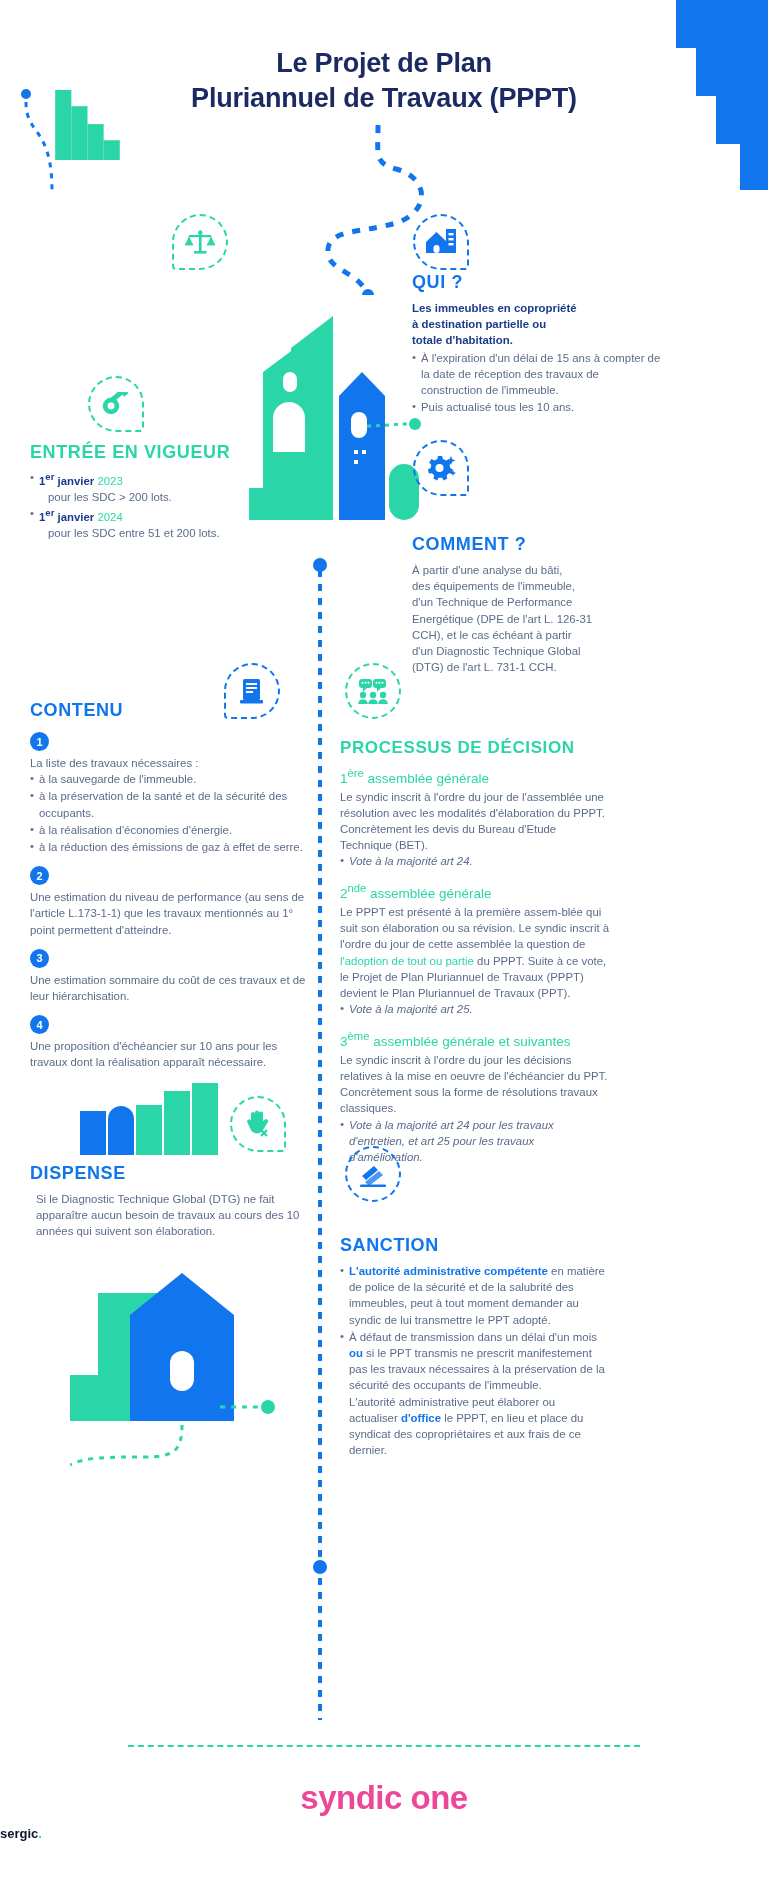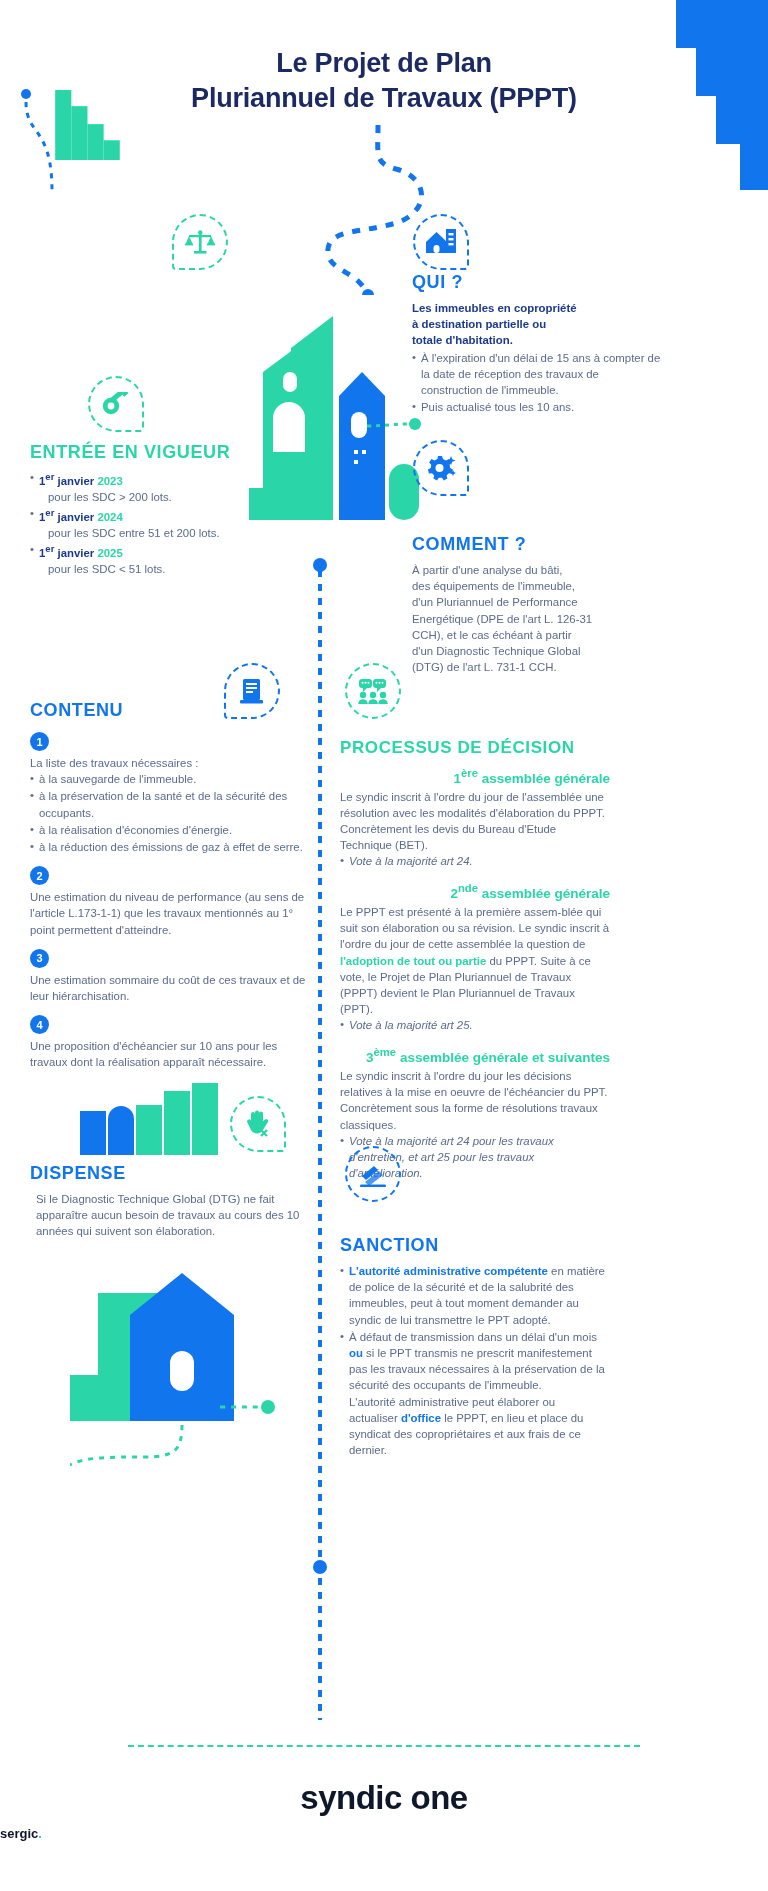--- a/index.html
+++ b/index.html
@@ -61,21 +61,21 @@
   h2.green { color: #2ad6a8; }
   h2.blue  { color: #1176ee; }
 
   .body-txt {
     font-size: 11.4px;
     line-height: 1.42;
     color: #5b6b8c;
   }
 
   .body-txt b, .body-txt strong { color: #1b3a8c; }
-  .hl-green { color: #2ad6a8; font-weight: bold; text-align: center; }
+  .hl-green { color: #2ad6a8; font-weight: normal; text-align: center; }
   .hl-blue  { color: #1176ee; font-weight: bold; }
 
   ul.dots { list-style: none; }
   ul.dots > li {
     position: relative;
     padding-left: 9px;
     margin-bottom: 1px;
   }
   ul.dots > li::before {
     content: "•";
@@ -86,21 +86,21 @@
 
   
   .numdot {
     width: 19px; height: 19px; border-radius: 50%;
     background: #1176ee; color: #fff;
     font-size: 11px; font-weight: bold;
     display: flex; align-items: center; justify-content: center;
     margin: 11px 0 4px 0;
   }
 
-  .ag-title { font-size: 13.5px; font-weight: bold; color: #2ad6a8; margin: 13px 0 3px; text-align: right; }
+  .ag-title { font-size: 13.5px; font-weight: normal; color: #2ad6a8; margin: 13px 0 3px; }
   .ital { font-style: italic; }
 
   
   .timeline {
     position: absolute;
     left: 318px;
     width: 4px;
     background: repeating-linear-gradient(#1176ee 0 7px, transparent 7px 14px);
   }
   .tl-dot {
@@ -110,21 +110,21 @@
   }
 
   
   .footer-rule {
     position: absolute; left: 128px; top: 1745px; width: 512px; height: 0;
     border-top: 2px dashed #2ad6a8;
   }
   .brand {
     position: absolute; left: 0; top: 1779px; width: 768px;
     text-align: center;
-    font-size: 33px; font-weight: bold; color: #0f172a;
+    font-size: 33px; font-weight: bold; color: #ec4899;
     letter-spacing: -0.5px;
   }
   .sub-brand {
     position: absolute; left: 0; top: 1826px; width: 768px;
     text-align: left;
     font-size: 13px; font-weight: bold; color: #10152e;
   }
   .sub-brand .dotg { color: #2ad6a8; }
 
   svg { display: block; }
@@ -238,42 +238,38 @@
     <h2 class="sec-title green">ENTRÉE EN VIGUEUR</h2>
     <ul class="dots body-txt">
       <li>
         <b><span>1</span><sup>er</sup><span> janvier </span></b><span class="hl-green">2023</span>
         <span class="sub">pour les SDC &gt; 200 lots.</span>
       </li>
       <li>
         <b><span>1</span><sup>er</sup><span> janvier </span></b><span class="hl-green">2024</span>
         <span class="sub">pour les SDC entre 51 et 200 lots.</span>
       </li>
-      <li>
-        <b><span>1</span><sup>er</sup><span> janvier </span></b><span class="hl-green">2025</span>
-        <span class="sub">pour les SDC &lt; 51 lots.</span>
-      </li>
     </ul>
   </div>
 
   <div class="badge blue rtl" style="top:440px;left:413px;">
     <svg width="30" height="28" viewBox="0 0 30 28" fill="#1176ee">
       <path d="M12 2 h4 l1 3 3 1.5 3-1.5 2.6 3.4-2 2.4 .5 3.2 2.8 1.4-1 4-3.1-.2-2.2 2.4.8 3-3.6 1.8-1.8-2.6-3.2 0-1.8 2.6-3.6-1.8.8-3-2.2-2.4-3.1.2-1-4 2.8-1.4.5-3.2-2-2.4L5.4 5 8.4 6.5 11.4 5 Z"></path>
       <circle cx="13.5" cy="14" r="4" fill="#ffffff"></circle>
       <path d="M25 2 l1.3 3.2 3.2 1.3 -3.2 1.3 -1.3 3.2 -1.3-3.2 -3.2-1.3 3.2-1.3 Z"></path>
       <path d="M27 16 l.9 2.1 2.1.9 -2.1.9 -.9 2.1 -.9-2.1 -2.1-.9 2.1-.9 Z"></path>
     </svg>
   </div>
 
   <div class="sec" style="top:503px;left:412px;width:250px;margin-top:31px;">
     <h2 class="sec-title blue">COMMENT ?</h2>
     <div class="body-txt">
       <div>À partir d'une analyse du bâti,</div>
       <div>des équipements de l'immeuble,</div>
-      <div>d'un Pluriannuel de Performance</div>
+      <div>d'un Technique de Performance</div>
       <div>Energétique (DPE de l'art L. 126-31</div>
       <div>CCH), et le cas échéant à partir</div>
       <div>d'un Diagnostic Technique Global</div>
       <div>(DTG) de l'art L. 731-1 CCH.</div>
     </div>
   </div>
 
   <div class="tl-dot" style="top:558px;"></div>
   <div class="timeline" style="top:570px;height:1150px;"></div>
   <div class="tl-dot" style="top:1560px;"></div>

